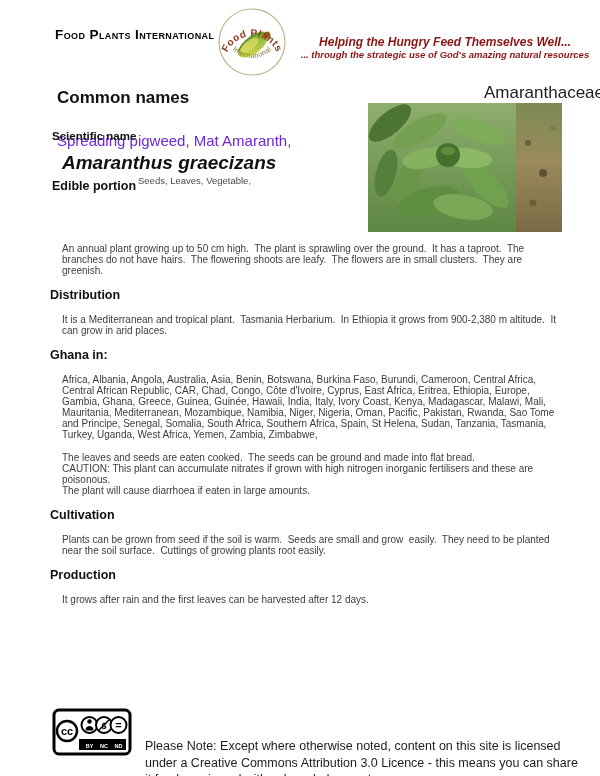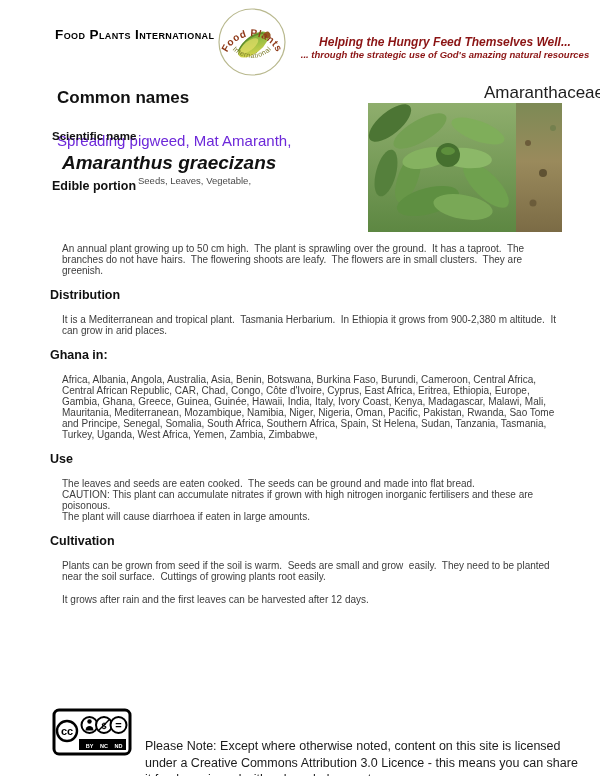--- a/index.html
+++ b/index.html
@@ -121,28 +121,28 @@
 
   <div class="main">
     <p class="sec-body">An annual plant growing up to 50 cm high.  The plant is sprawling over the ground.  It has a taproot.  The branches do not have hairs.  The flowering shoots are leafy.  The flowers are in small clusters.  They are greenish.</p>
 
     <div class="sec-title">Distribution</div>
     <p class="sec-body">It is a Mediterranean and tropical plant.  Tasmania Herbarium.  In Ethiopia it grows from 900-2,380 m altitude.  It can grow in arid places.</p>
 
     <div class="sec-title">Ghana in:</div>
     <p class="sec-body">Africa, Albania, Angola, Australia, Asia, Benin, Botswana, Burkina Faso, Burundi, Cameroon, Central Africa, Central African Republic, CAR, Chad, Congo, Côte d'Ivoire, Cyprus, East Africa, Eritrea, Ethiopia, Europe, Gambia, Ghana, Greece, Guinea, Guinée, Hawaii, India, Italy, Ivory Coast, Kenya, Madagascar, Malawi, Mali, Mauritania, Mediterranean, Mozambique, Namibia, Niger, Nigeria, Oman, Pacific, Pakistan, Rwanda, Sao Tome and Principe, Senegal, Somalia, South Africa, Southern Africa, Spain, St Helena, Sudan, Tanzania, Tasmania, Turkey, Uganda, West Africa, Yemen, Zambia, Zimbabwe,</p>
 
-    <div class="sec-title">Use</div>
     <p class="sec-body">The leaves and seeds are eaten cooked.  The seeds can be ground and made into flat bread.
 CAUTION: This plant can accumulate nitrates if grown with high nitrogen inorganic fertilisers and these are poisonous.
 The plant will cause diarrhoea if eaten in large amounts.</p>
 
     <div class="sec-title">Cultivation</div>
     <p class="sec-body">Plants can be grown from seed if the soil is warm.  Seeds are small and grow  easily.  They need to be planted near the soil surface.  Cuttings of growing plants root easily.</p>
 
+    <div class="sec-title">Production</div>
     <p class="sec-body">It grows after rain and the first leaves can be harvested after 12 days.</p>
   </div>
 
   <div class="footer">
     <svg class="cc-badge" viewBox="0 0 80 48" aria-hidden="true">
       <rect x="2" y="2" width="76" height="44" rx="5" fill="#ffffff" stroke="#000000" stroke-width="3"></rect>
       <circle cx="15" cy="23" r="10" fill="#ffffff" stroke="#000000" stroke-width="2.4"></circle>
       <text x="15" y="27" text-anchor="middle" font-family="Liberation Sans, sans-serif" font-size="11" font-weight="bold" fill="#000000">cc</text>
       <rect x="27" y="31" width="47" height="11" fill="#000000"></rect>
       <g>

